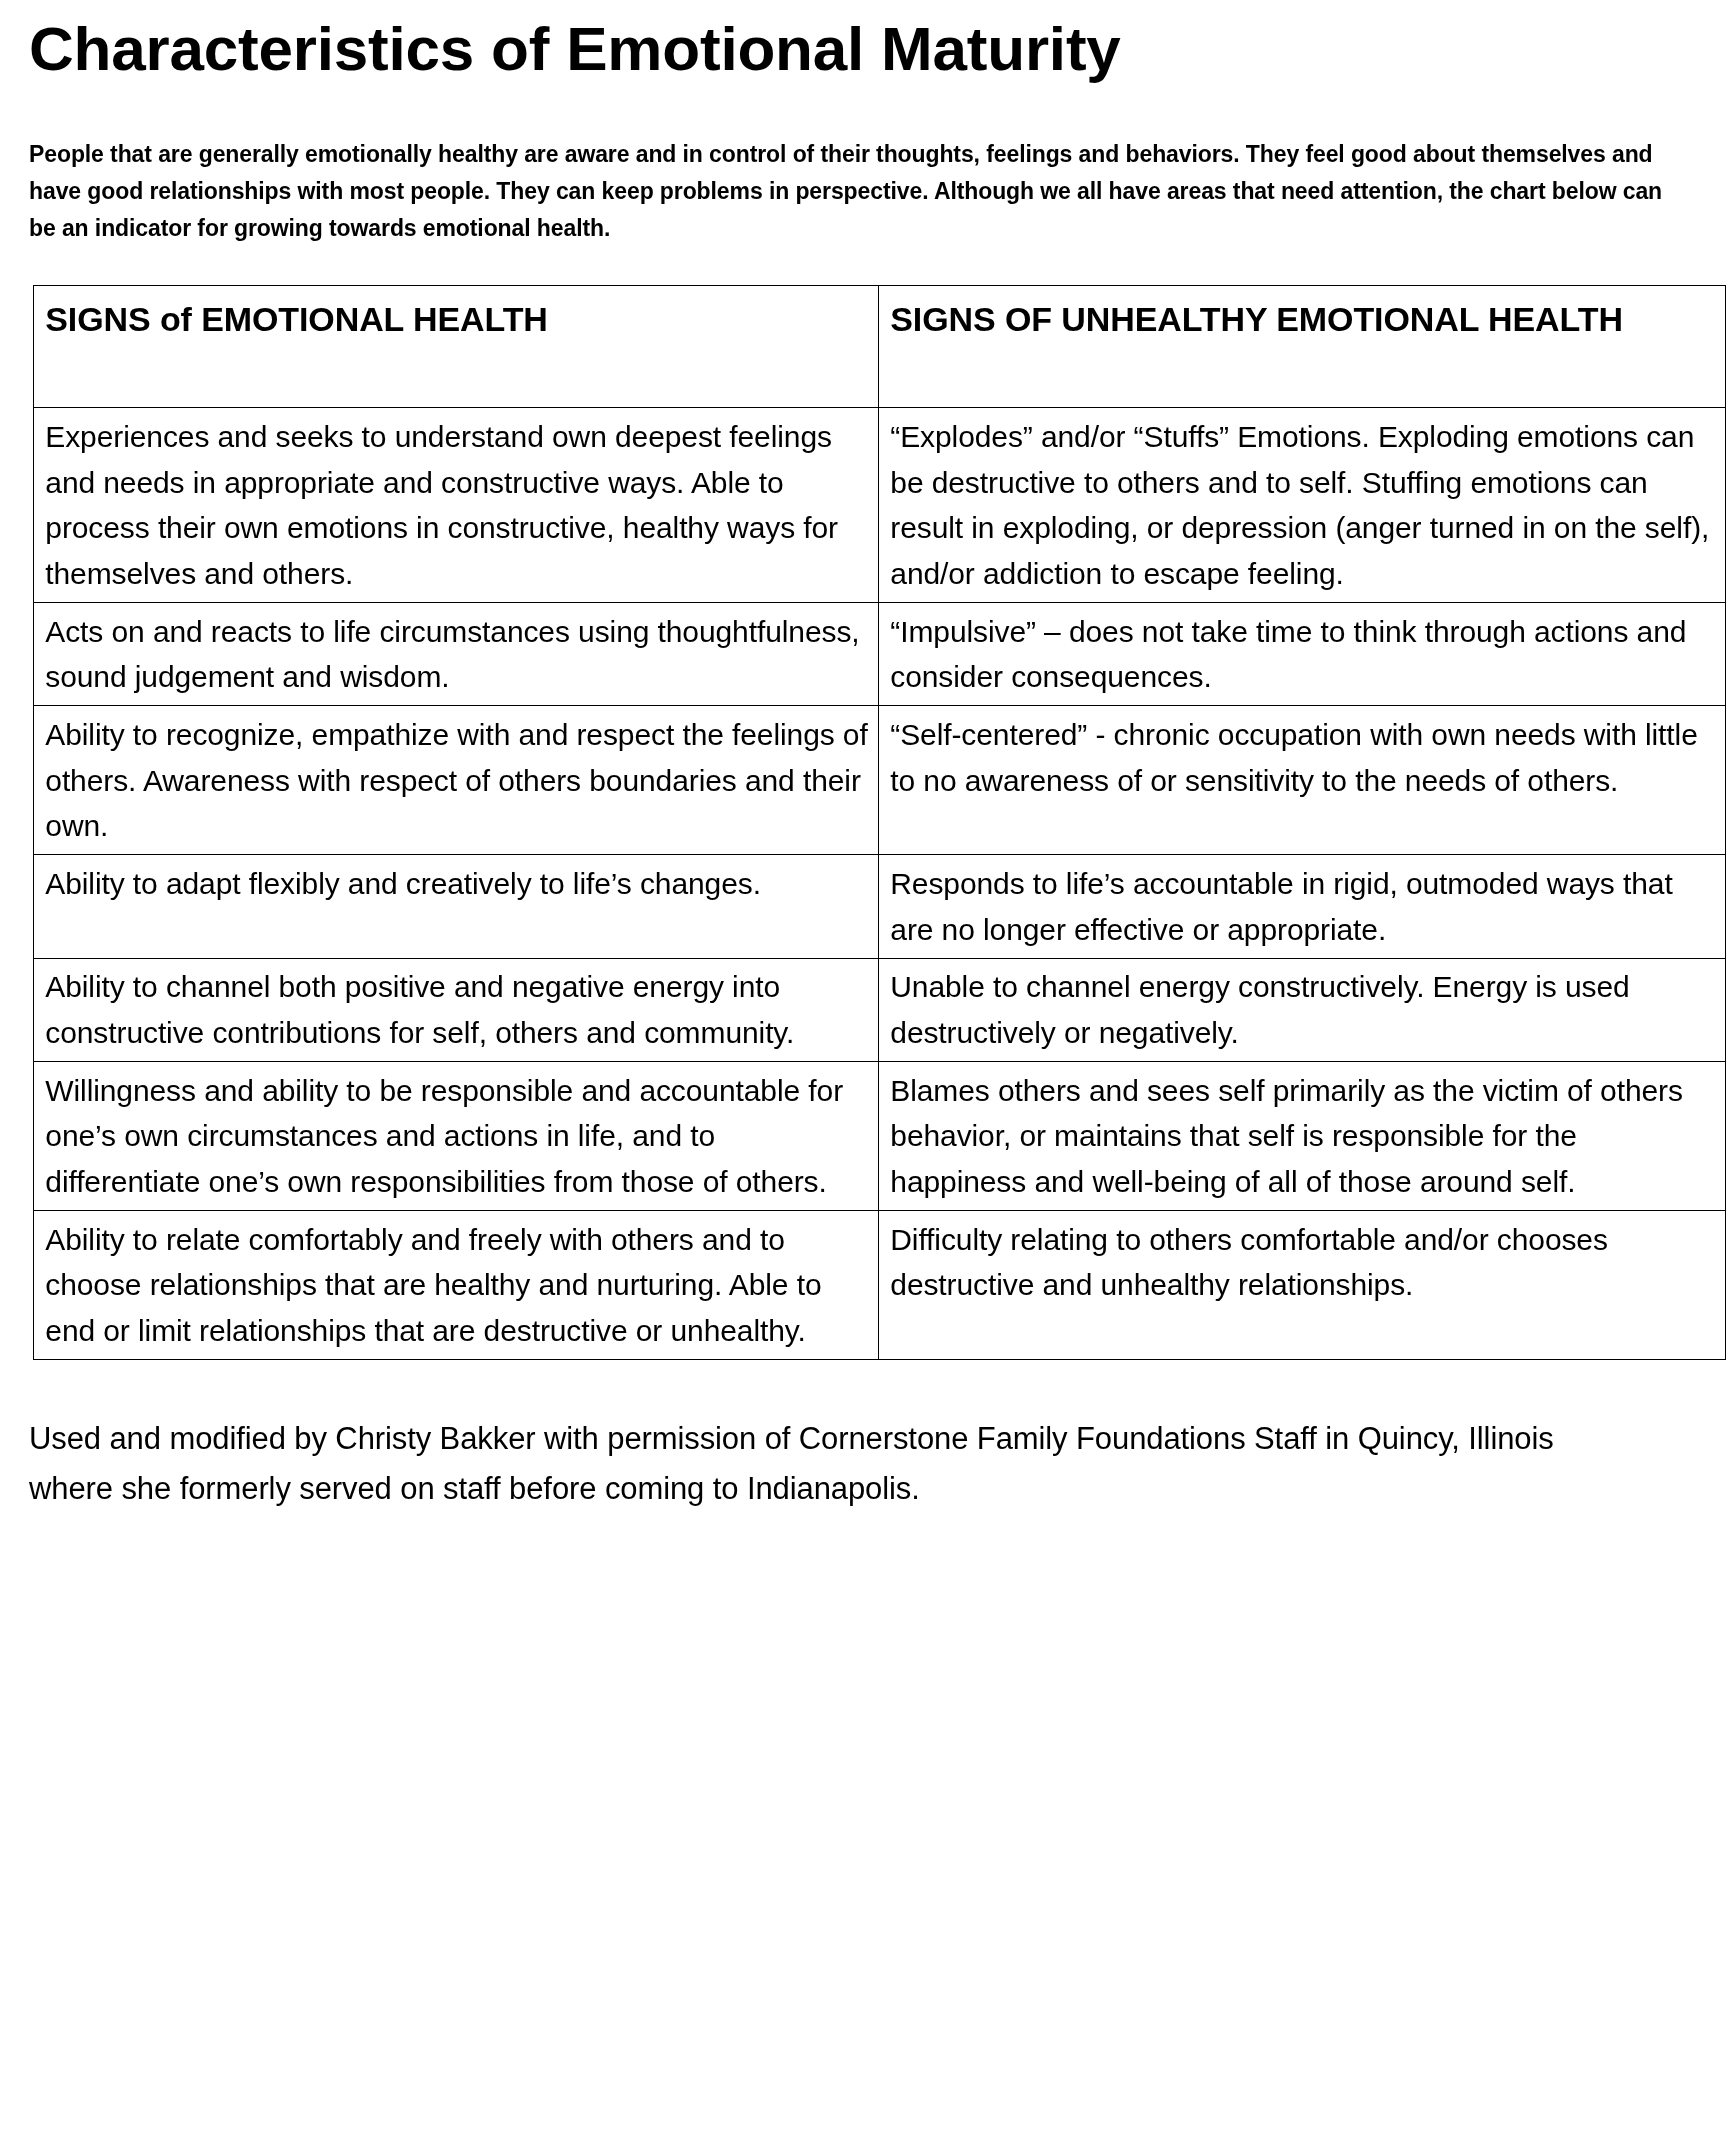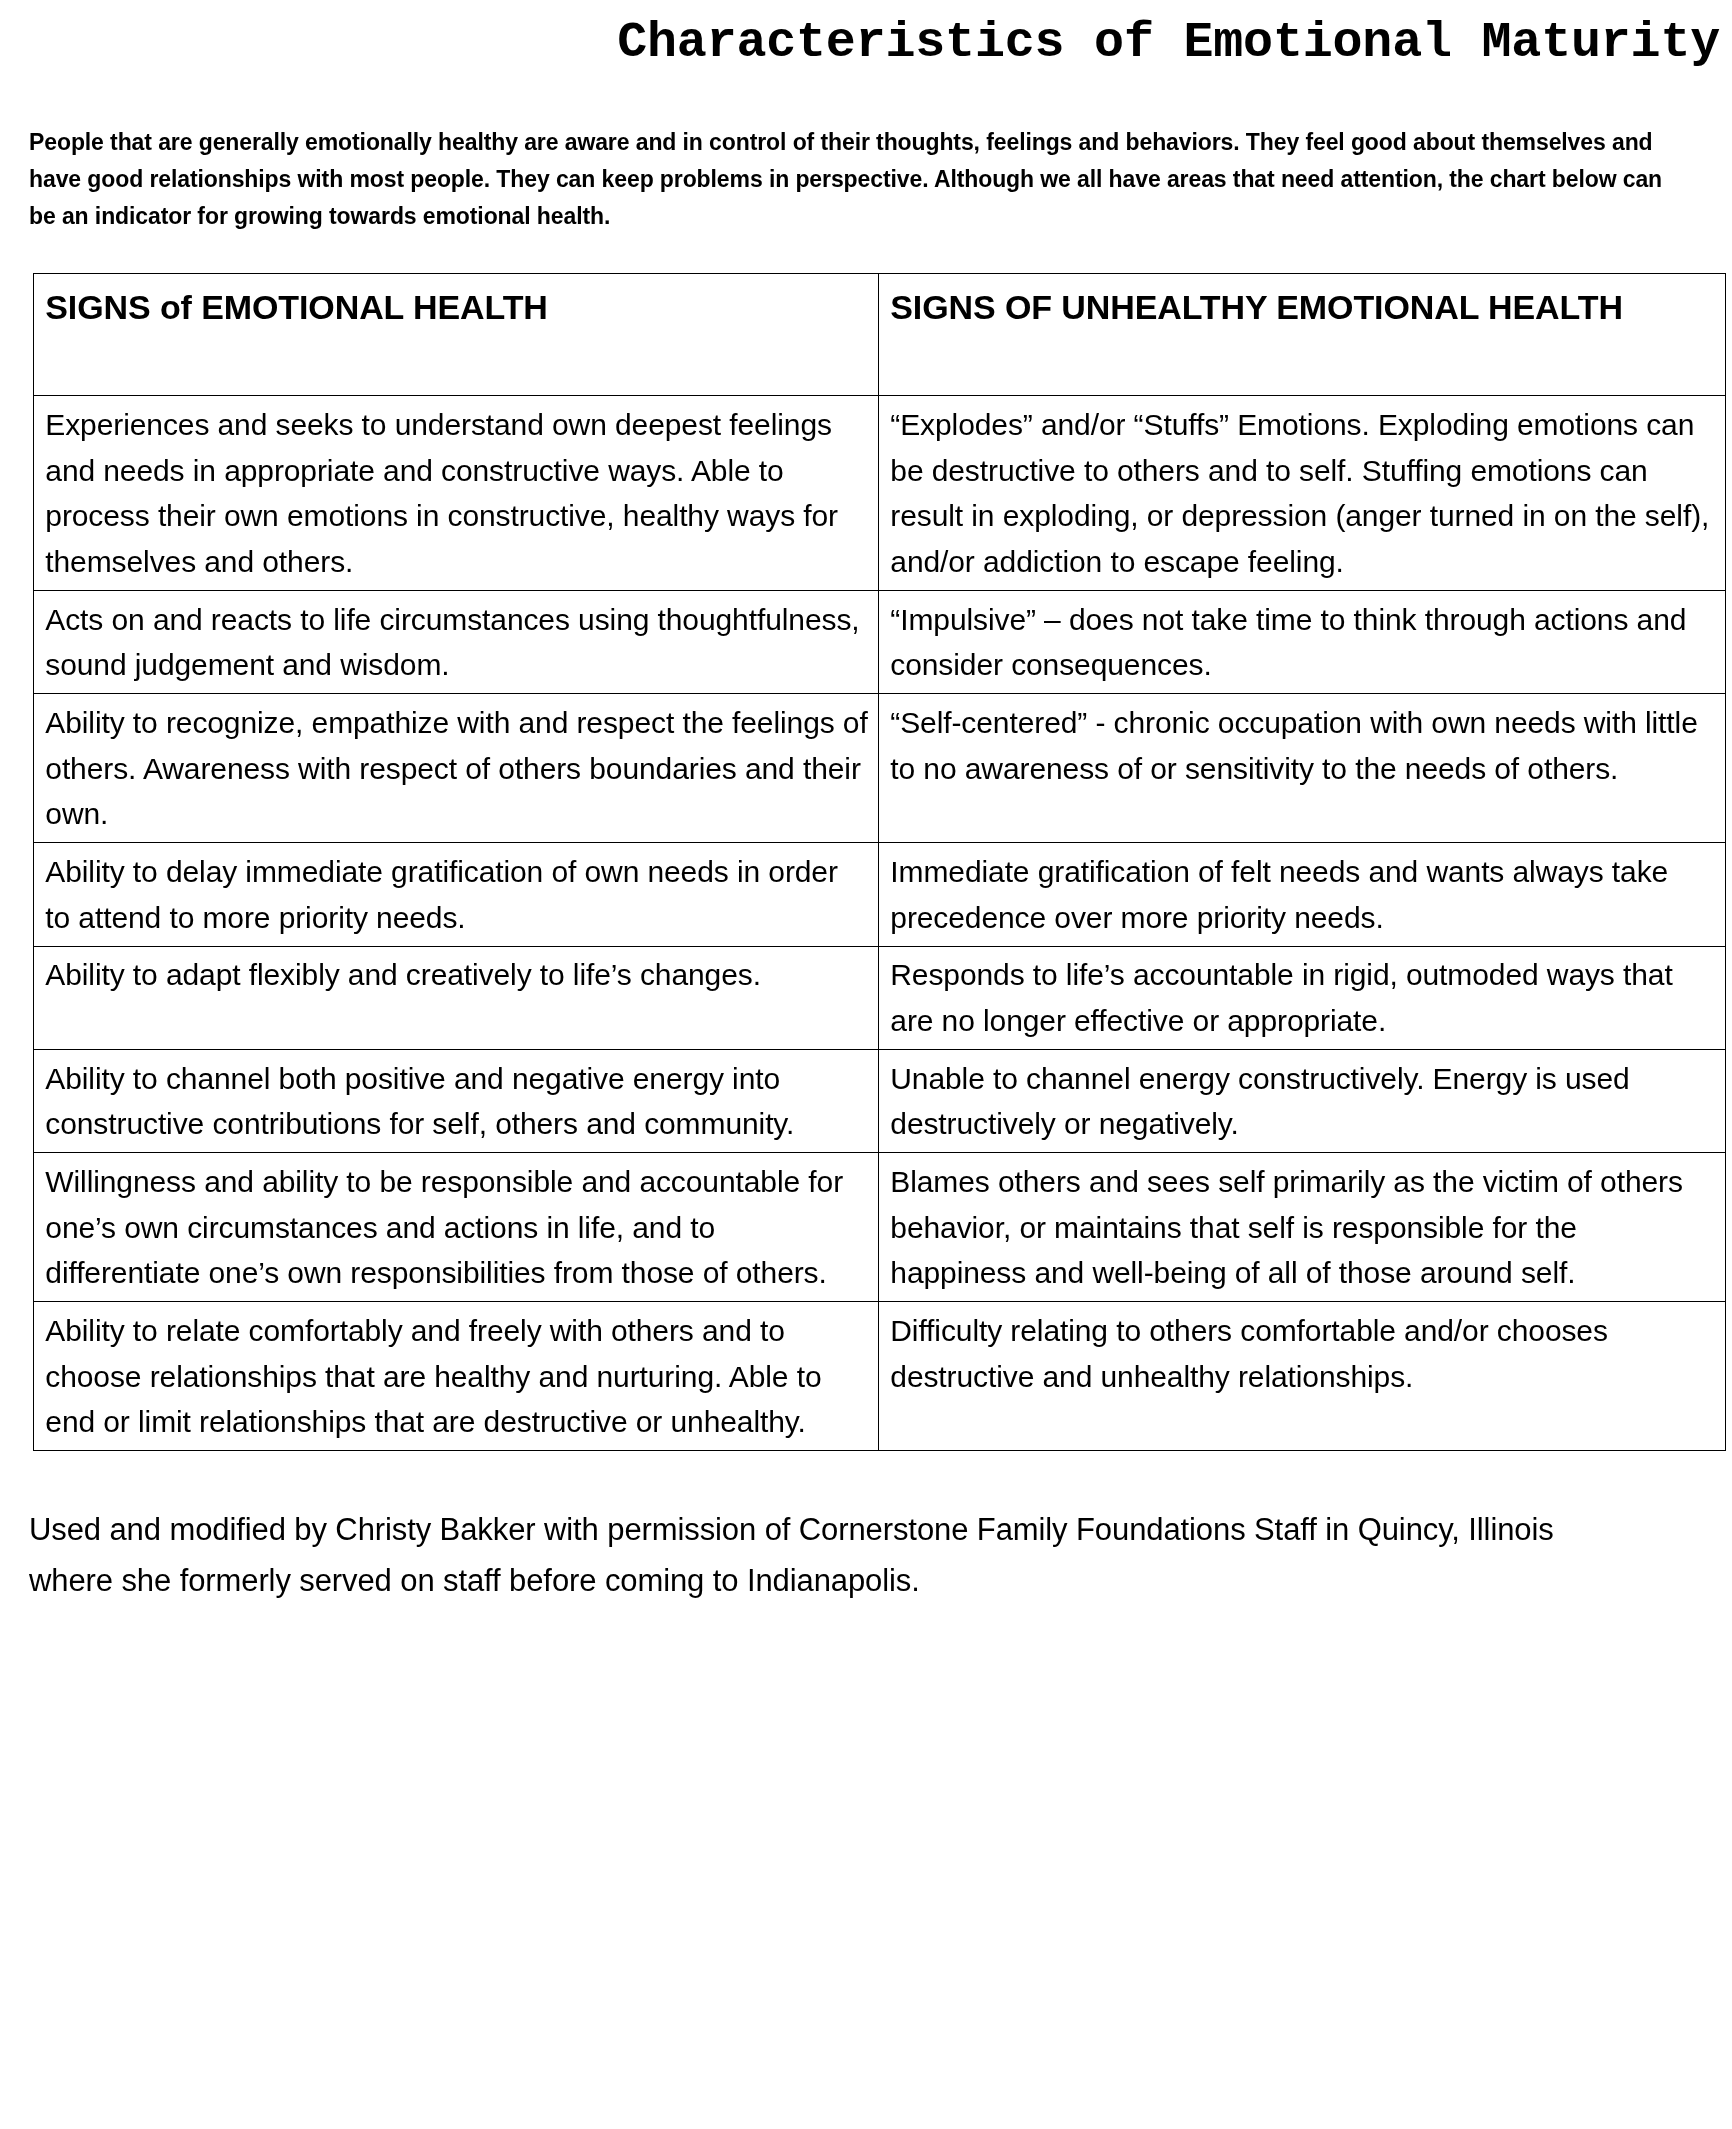--- a/index.html
+++ b/index.html
@@ -15,28 +15,27 @@
     overflow: hidden;
   }
   .page {
     width: 1732px;
     height: 2129px;
     box-sizing: border-box;
     padding: 0 12px 0 29px;
     position: relative;
   }
   .doc-title {
-    text-align: right;
-    font-size: 50px;
+    text-align: left;
+    font-size: 62px;
     font-weight: bold;
     line-height: 1.0;
     margin: 6.4px 0 0 0;
     padding-top: 11.3px;
     letter-spacing: -0.2px;
-    font-family: Liberation Mono, monospace;
   }
   .intro {
     margin-top: 56px;
     font-size: 23px;
     font-weight: bold;
     line-height: 1.62;
     max-width: 1660px;
     letter-spacing: -0.1px;
   }
   table.chart {
@@ -101,24 +100,20 @@
       </tr>
       <tr>
         <td>Acts on and reacts to life circumstances using thoughtfulness, sound judgement and wisdom.</td>
         <td>“Impulsive” – does not take time to think through actions and consider consequences.</td>
       </tr>
       <tr>
         <td>Ability to recognize, empathize with and respect the feelings of others.  Awareness with respect of others boundaries and their own.</td>
         <td>“Self-centered” - chronic occupation with own needs with little to no awareness of or sensitivity to the needs of others.</td>
       </tr>
       <tr>
-        <td>Ability to delay immediate gratification of own needs in order to attend to more priority needs.</td>
-        <td>Immediate gratification of felt needs and wants always take precedence over more priority needs.</td>
-      </tr>
-      <tr>
         <td>Ability to adapt flexibly and creatively to life’s changes.</td>
         <td>Responds to life’s accountable in rigid, outmoded ways that are no longer effective or appropriate.</td>
       </tr>
       <tr>
         <td>Ability to channel both positive and negative energy into constructive contributions for self, others and community.</td>
         <td>Unable to channel energy constructively.  Energy is used destructively or negatively.</td>
       </tr>
       <tr>
         <td>Willingness and ability to be responsible and accountable for one’s own circumstances and actions in life, and to differentiate one’s own responsibilities from those of others.</td>
         <td>Blames others and sees self primarily as the victim of others behavior, or maintains that self is responsible for the happiness and well-being of all of those around self.</td>

